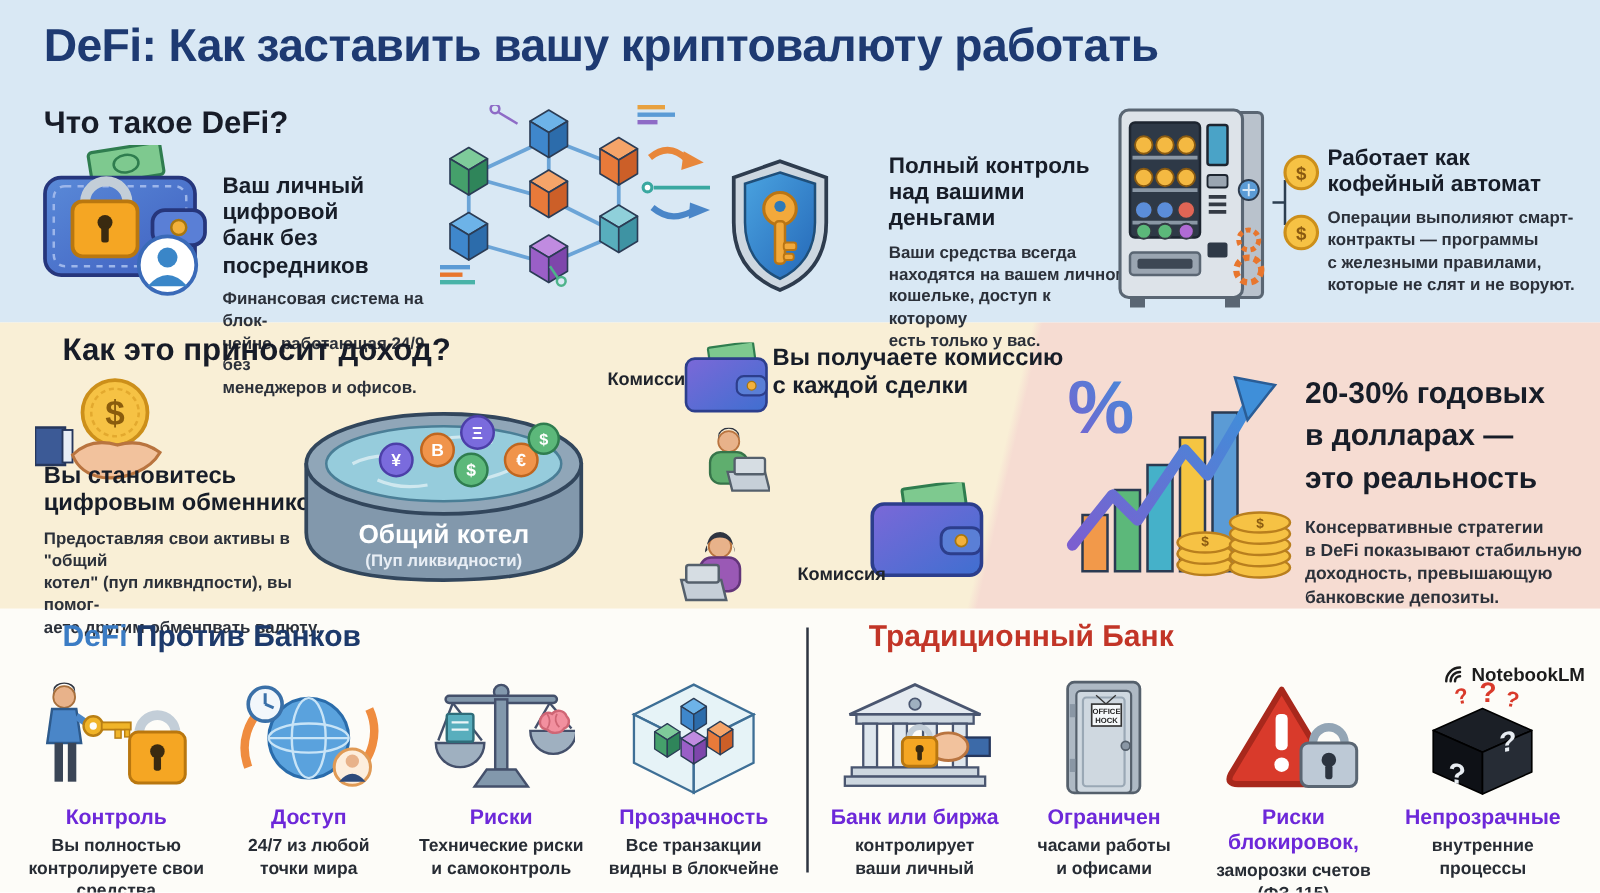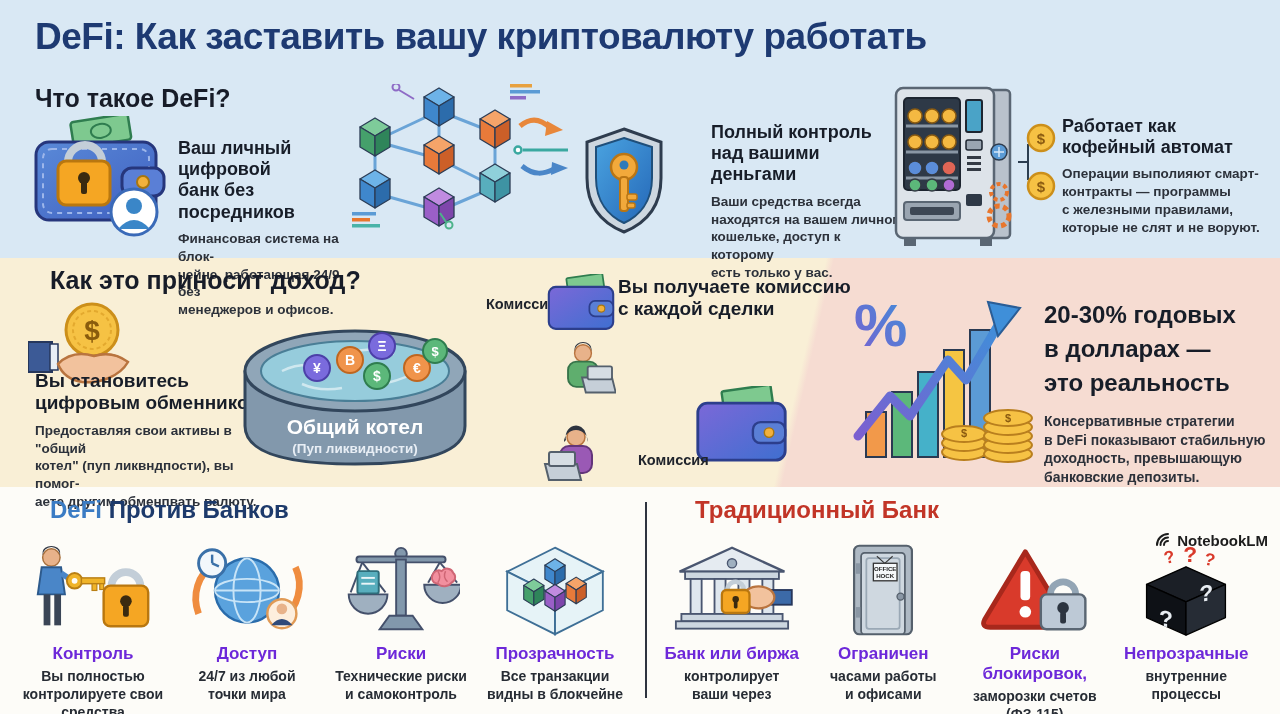--- a/index.html
+++ b/index.html
@@ -508,21 +508,21 @@
         <rect x="108" y="50" width="22" height="16" fill="#3c6aa8" stroke="#26375c" stroke-width="2"></rect>
         <ellipse cx="94" cy="58" rx="17" ry="12" fill="#f2c29d" stroke="#b9743f" stroke-width="2.5"></ellipse>
         <path d="M60,50 a9,9 0 0 1 18,0" fill="none" stroke="#c3ced8" stroke-width="5"></path>
         <rect x="54" y="50" width="30" height="25" rx="5" fill="#f5a623" stroke="#b9770f" stroke-width="2.5"></rect>
         <circle cx="69" cy="60" r="3.5" fill="#3a2a10"></circle>
             <rect x="67" y="62" width="4" height="8" rx="1.5" fill="#3a2a10"></rect>
       </svg>
         </div>
       <div class="ct">Банк или биржа</div>
       <div class="cb">контролирует
-ваши через</div>
+ваши личный</div>
     </div>
     <div class="col">
       <div class="ic">
           <svg width="104" height="92" viewBox="0 0 110 105">
         <rect x="22" y="2" width="66" height="101" rx="6" fill="#aeb9c4" stroke="#55606c" stroke-width="2.5"></rect>
         <rect x="30" y="10" width="50" height="93" rx="4" fill="#cfd8e0" stroke="#55606c" stroke-width="2"></rect>
         <rect x="36" y="16" width="38" height="81" rx="3" fill="none" stroke="#9aa8b5" stroke-width="2"></rect>
         <line x1="48" y1="14" x2="57" y2="22" stroke="#333" stroke-width="1.2"></line>
             <line x1="66" y1="14" x2="57" y2="22" stroke="#333" stroke-width="1.2"></line>
         <rect x="44" y="22" width="27" height="20" fill="#f5f8fa" stroke="#333" stroke-width="1.5"></rect>

